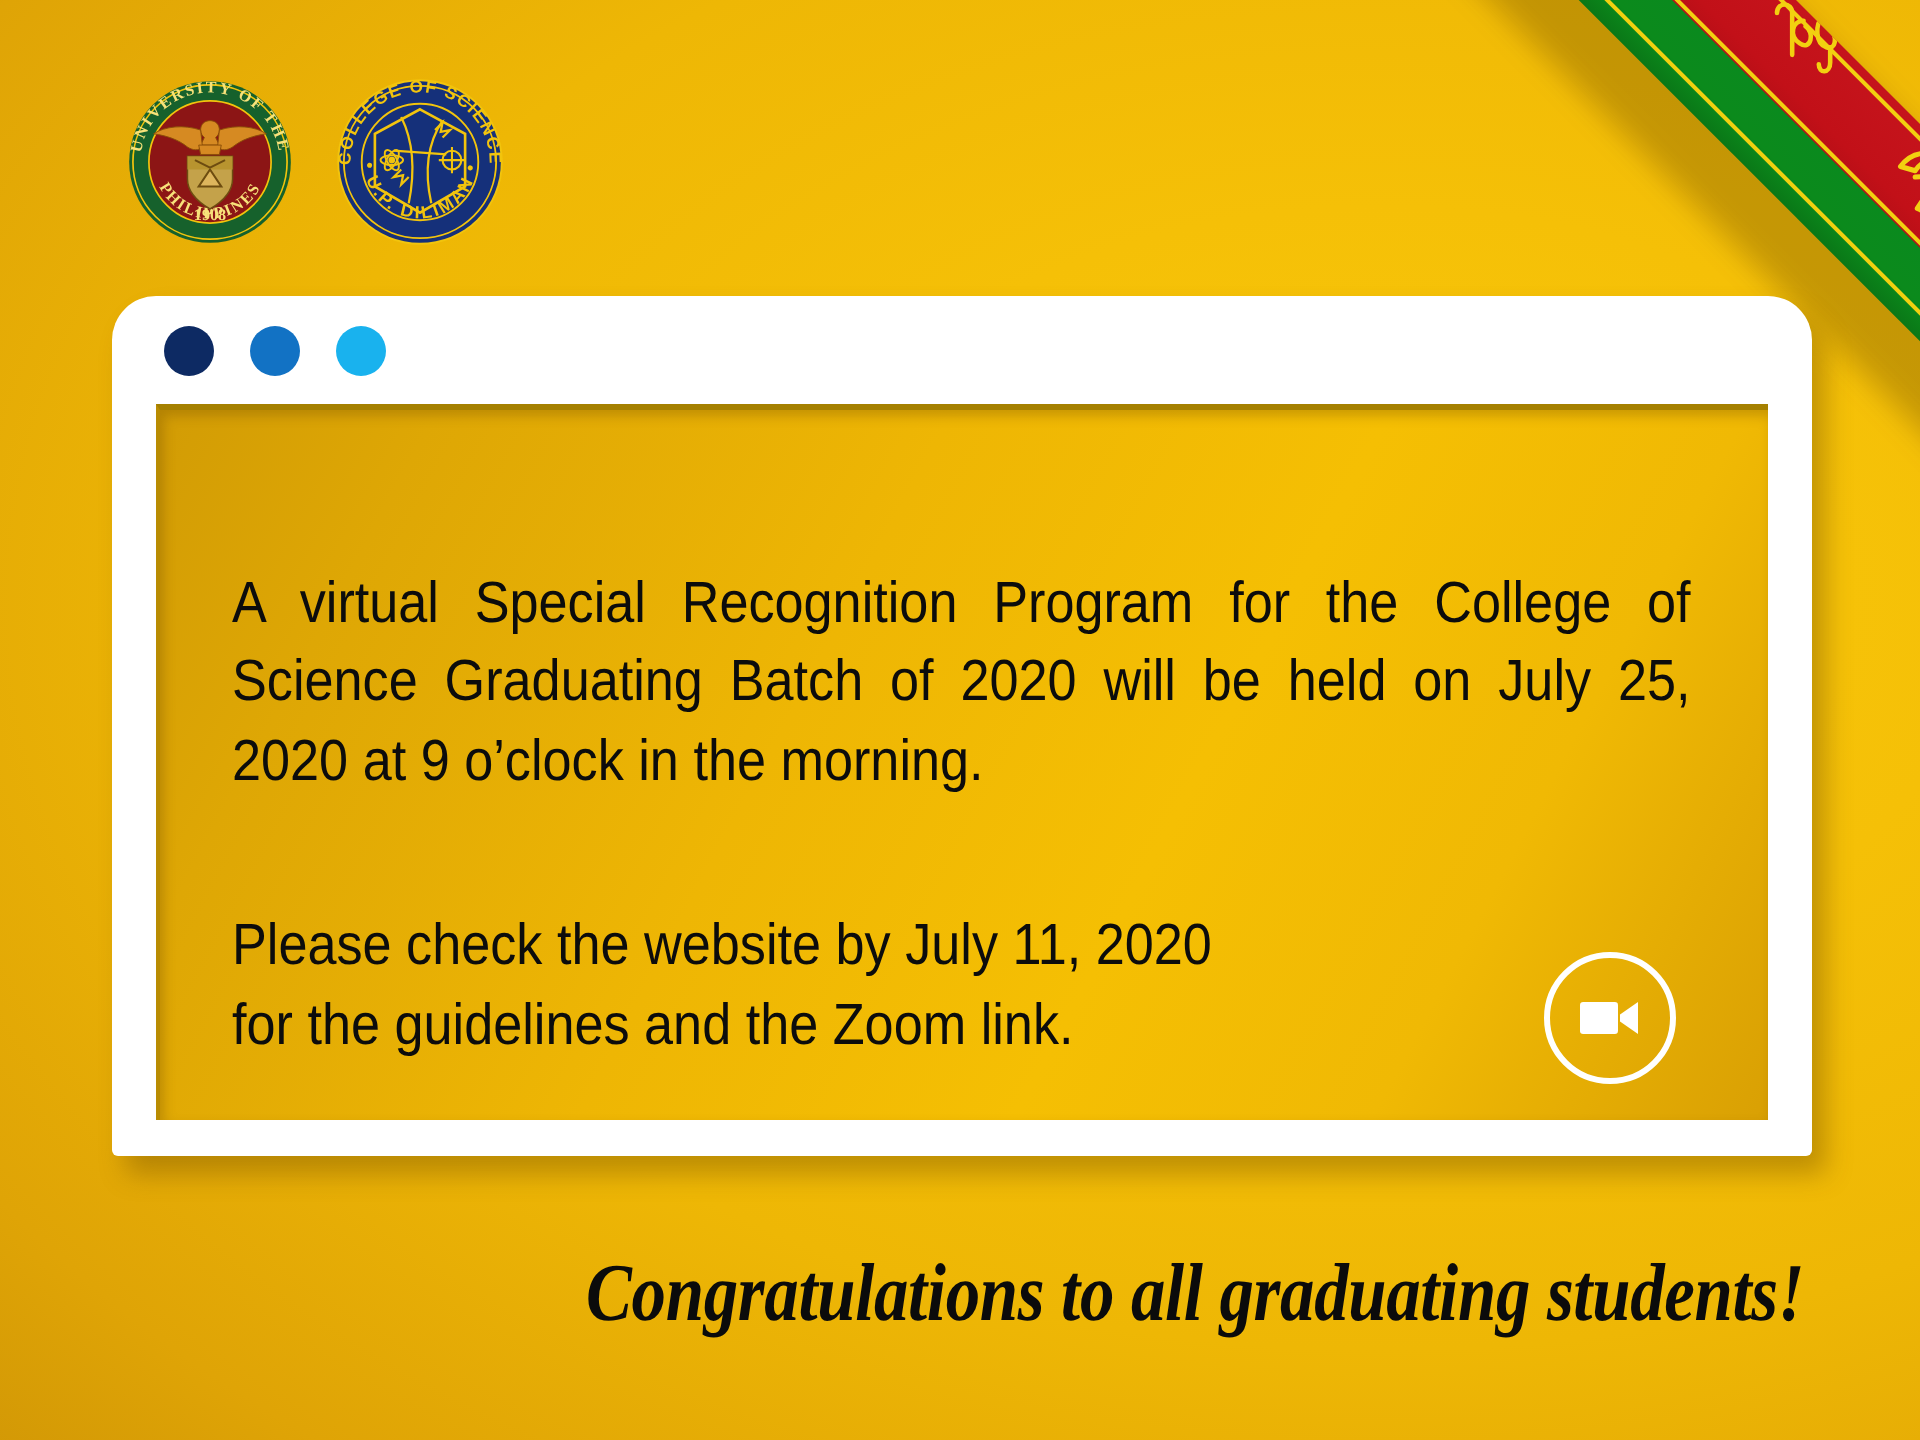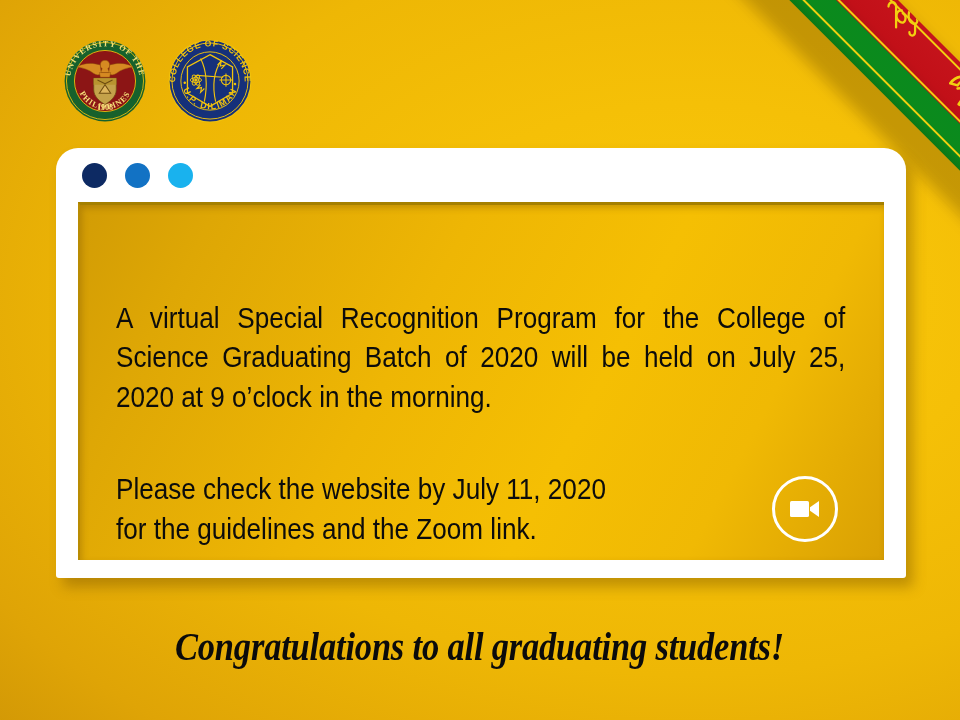--- a/index.html
+++ b/index.html
@@ -130,21 +130,21 @@
         #eeb604 40%,
         #f5bf03 62%,
         #f0b904 80%,
         #d9a004 100%);
     box-shadow: inset 2px 3px 6px rgba(110, 74, 0, 0.30);
     overflow: hidden;
   }
   #panel-text {
     position: absolute;
     left: 36px;
-    top: 94px;
+    top: 78px;
     width: 730px;
     color: #0c0c0c;
   }
   .para {
     font-family: "Liberation Sans Narrow", "Liberation Sans", sans-serif;
     font-size: 29px;
     line-height: 1.36;
     font-stretch: condensed;
     transform: scaleX(0.90);
     transform-origin: left top;
@@ -166,21 +166,21 @@
     align-items: center;
     justify-content: center;
   }
 
   
   #footer {
     position: absolute;
     left: 0;
     top: 622px;
     width: 960px;
-    text-align: center;
+    text-align: right;
   }
   #congrats {
     margin: 0;
     font-family: "Liberation Serif", "DejaVu Serif", serif;
     font-size: 41px;
     font-weight: 700;
     font-style: italic;
     letter-spacing: -0.2px;
     color: #0b0b0b;
     transform: scaleX(0.84);

